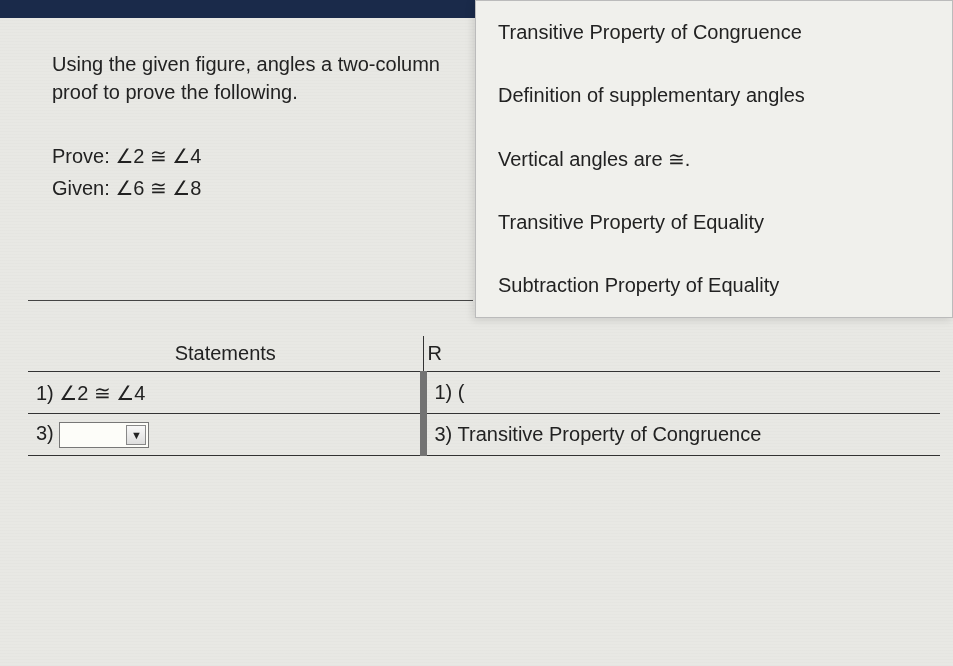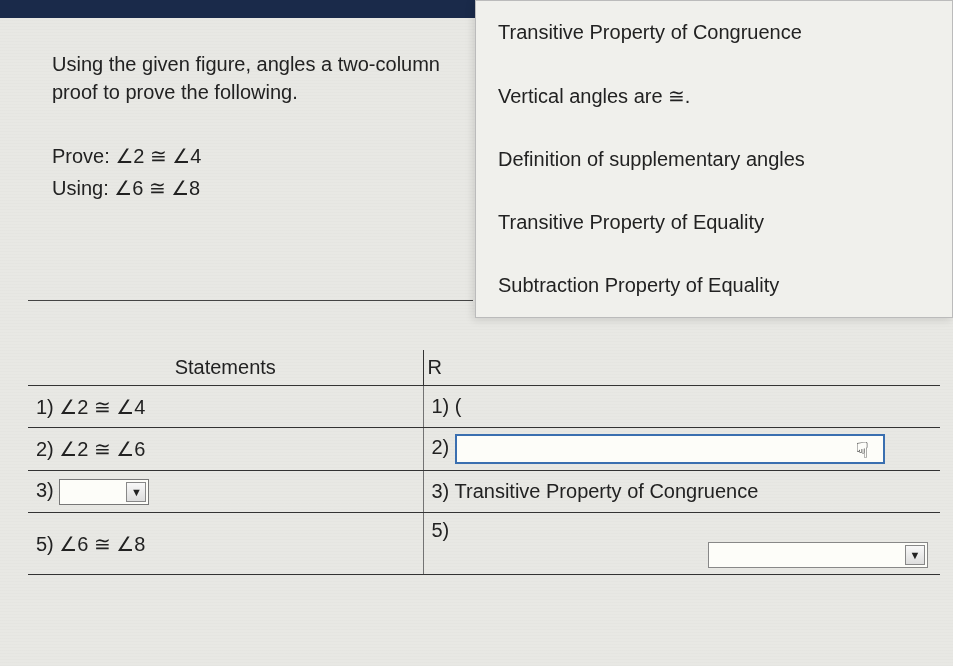--- a/index.html
+++ b/index.html
@@ -51,40 +51,40 @@
       cursor: pointer;
     }
     .hr-line {
       position:absolute;
       top:300px; left:28px;
       width:445px; height:0;
       border-top:1px solid #444;
     }
     .proof-table {
       position: absolute;
-      top: 350px; left: 28px;
+      top: 336px; left: 28px;
       width: 912px;
       border-collapse: collapse;
     }
     .proof-table th {
       font-weight: normal;
       text-align: center;
       border-bottom: 1px solid #333;
       padding: 6px 4px;
       font-size: 20px;
     }
     .proof-table th:first-child { border-right: 1px solid #333; width:395px;}
     .proof-table td {
       border-bottom: 1px solid #333;
       padding: 6px 8px;
       font-size: 20px;
       height: 42px;
       vertical-align: middle;
     }
-    .proof-table td:first-child { border-right:1px solid #737373;}
+    .proof-table td:first-child { border-right:7px solid #737373;}
     .mini-select {
       display:inline-block;
       border:1px solid #777;
       background:#fdfdf9;
       width:90px; height:26px;
       position:relative;
       vertical-align:middle;
     }
     .mini-select .arrow, .combo-box .arrow {
       position:absolute; right:2px; top:2px;
@@ -119,31 +119,31 @@
 <div class="dark-bar"></div>
 
 <div class="prompt">Using the given figure, angles a two-column proof to prove the following.</div>
 
 <div class="given-prove">
   <div>
     <span>Prove:</span>
     <span class="angle">∠2 ≅ ∠4</span>
   </div>
   <div>
-    <span>Using:</span>
+    <span>Given:</span>
     <span class="angle">∠6 ≅ ∠8</span>
   </div>
 </div>
 
 <div class="hr-line"></div>
 
 <div class="dropdown-menu">
   <div class="menu-item">Transitive Property of Congruence</div>
+  <div class="menu-item">Definition of supplementary angles</div>
   <div class="menu-item">Vertical angles are ≅.</div>
-  <div class="menu-item">Definition of supplementary angles</div>
   <div class="menu-item">Transitive Property of Equality</div>
   <div class="menu-item">Subtraction Property of Equality</div>
 </div>
 
 <table class="proof-table">
   <thead>
     <tr>
       <th>Statements</th>
       <th style="text-align:left;">R</th>
     </tr>
@@ -154,49 +154,24 @@
         <span>1)</span>
         <span class="angle">∠2 ≅ ∠4</span>
       </td>
       <td>
         <span>1)</span>
         <span>(</span>
       </td>
     </tr>
     <tr>
       <td>
-        <span>2)</span>
-        <span class="angle">∠2 ≅ ∠6</span>
-      </td>
-      <td class="reason-cell">
-        <span>2)</span>
-        <span class="combo-box">
-          <span class="cursor-icon">☟</span>
-        </span>
-      </td>
-    </tr>
-    <tr>
-      <td>
         <span>3)</span>
         <span class="mini-select">
           <span class="arrow">▼</span>
         </span>
       </td>
       <td>
         <span>3)</span>
         <span>Transitive Property of Congruence</span>
       </td>
     </tr>
-    <tr>
-      <td>
-        <span>5)</span>
-        <span class="angle">∠6 ≅ ∠8</span>
-      </td>
-      <td style="text-align:left;">
-        <span>5)</span>
-        <span style="display:inline-block; width:290px;"></span>
-        <span class="combo-box grey2" style="float:right; margin-right:4px;">
-          <span class="arrow">▼</span>
-        </span>
-      </td>
-    </tr>
   </tbody>
 </table>
 
 </body></html>

